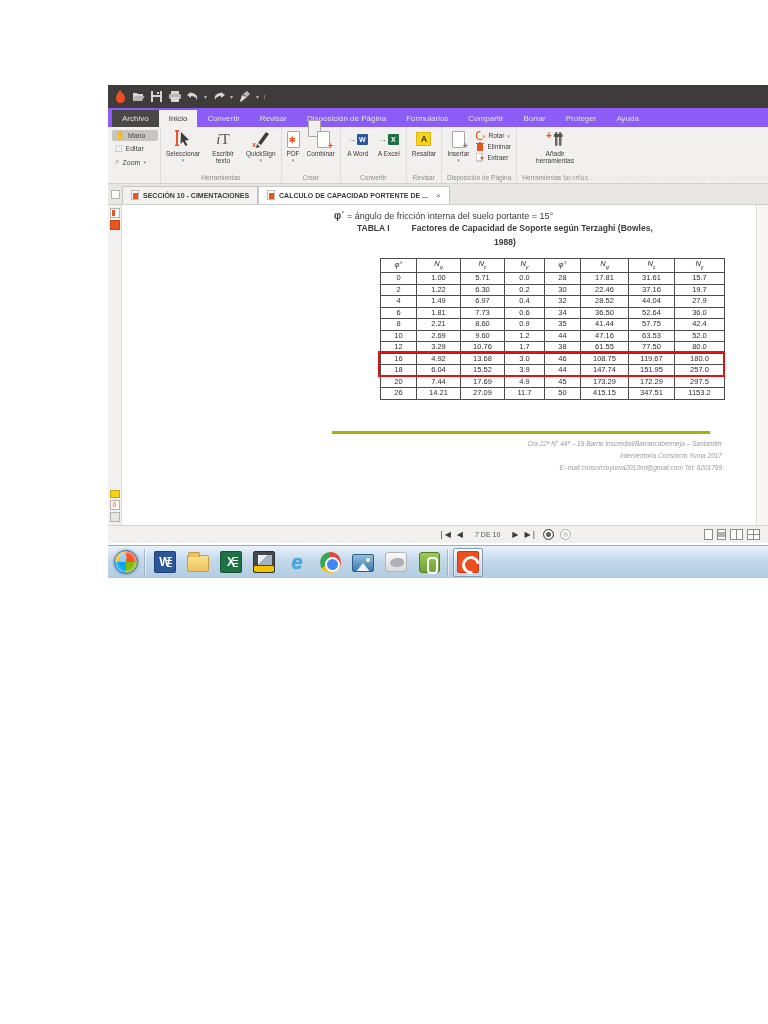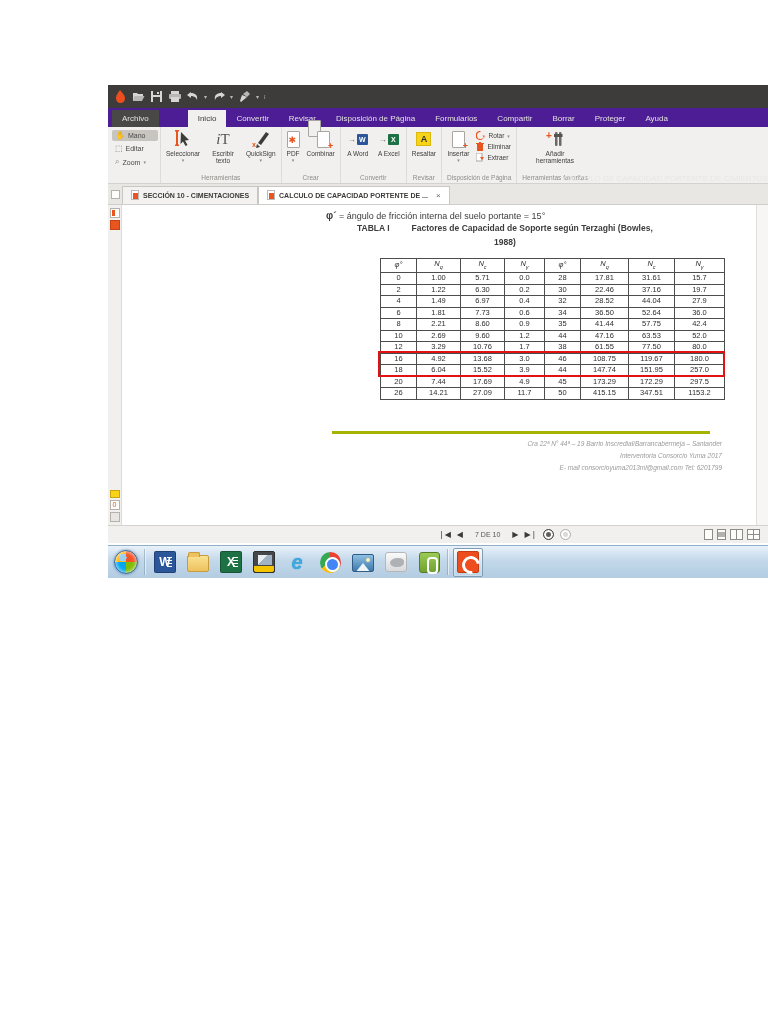--- a/index.html
+++ b/index.html
@@ -13,24 +13,24 @@
   
   .titlebar { height:23px; background:#3d3c3a; display:flex; align-items:center;
               padding:0 6px; gap:5px; color:#d8d6d3; flex:none; }
   .qa-icon { width:13px; height:13px; display:flex; align-items:center; justify-content:center; }
   .qa-icon svg { display:block; }
   .qa-caret { font-size:6px; color:#b9b7b4; }
   .win-title { position:absolute; left:455px; top:89px; font-size:8px; color:#e8e6e3;
                white-space:nowrap; }
 
   
-  .menubar { height:19px; background:#4c1d95; display:flex; align-items:flex-end;
+  .menubar { height:19px; background:#8b5cf6; display:flex; align-items:flex-end;
              padding-left:4px; flex:none; }
   .mtab { font-size:8px; color:#e3e1de; padding:4px 10px 4px; cursor:default; white-space:nowrap; }
-  .mtab.active { background:#f1f0ee; color:#3a3937;margin-left:29px; }
+  .mtab.active { background:#f1f0ee; color:#3a3937; }
   .mtab.archivo { background:#4a4846; }
 
   
   .ribbon { height:57px; background:#f1f0ee; border-bottom:1px solid #d4d2cf;
             display:flex; flex:none; }
   .rleft { width:52px; padding:3px 2px 2px 4px; display:flex; flex-direction:column; gap:2px; }
   .rtool { display:flex; align-items:center; gap:3px; font-size:7px; color:#4a4846;
            padding:1px 3px; border-radius:2px; }
   .rtool.selected { background:#c8c5c1; }
   .rtool .ticon { font-size:8px; color:#7a7772; }
@@ -78,21 +78,21 @@
   .sp.comment { background:#e8551e; border-color:#c44414; }
   .sp.note { background:#f7d417; border-color:#c9a80f; height:8px; }
   .sp.attach { background:#fdfdfc; color:#e8551e; font-size:7px; line-height:8px; text-align:center; }
   .sp.output { background:#e8e6e3; }
 
   .docarea { flex:1; position:relative; background:#fff; }
   .scrollbar { position:absolute; right:0; top:0; bottom:0; width:12px;
                background:#f7f6f5; border-left:1px solid #e2e0dd; }
 
   
-  .phi-line { position:absolute; left:204px; top:5px; font-size:9px; color:#3c3c3c; white-space:nowrap; }
+  .phi-line { position:absolute; left:212px; top:5px; font-size:9px; color:#3c3c3c; white-space:nowrap; }
   .phi-line b { font-size:10px; }
   .tbl-title { position:absolute; left:235px; top:18px; font-size:8.5px; font-weight:bold;
                color:#3c3c3c; white-space:nowrap; }
   .tbl-title .gap { display:inline-block; width:22px; }
   .tbl-title2 { position:absolute; left:372px; top:32px; font-size:8.5px; font-weight:bold; color:#3c3c3c; }
 
   .tablewrap { position:absolute; left:258px; top:53px; width:344px; }
   table.factors { border-collapse:collapse; width:344px; table-layout:fixed;
                   font-size:7.5px; color:#2e2e2e; }
   table.factors th, table.factors td { border:1px solid #4d4d4d; text-align:center;

